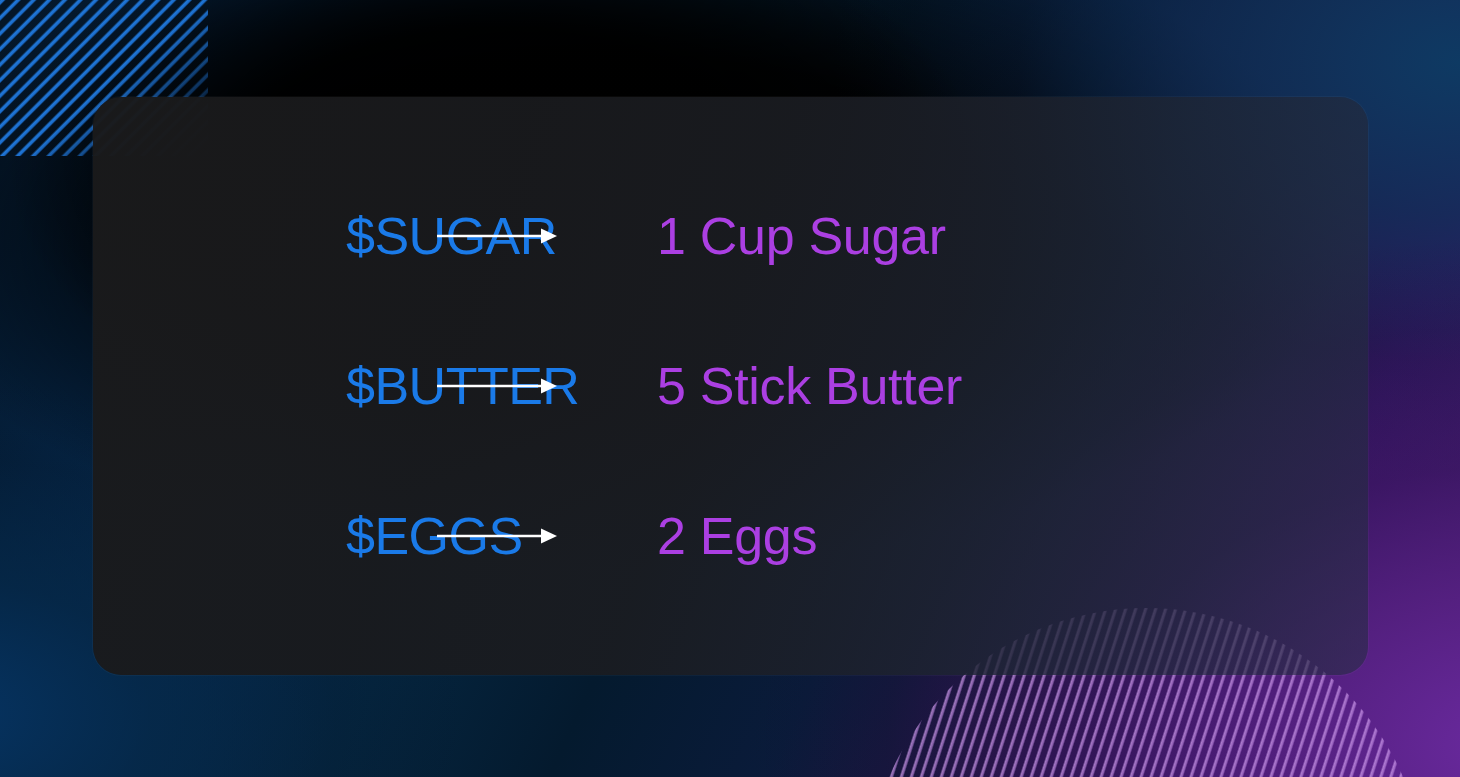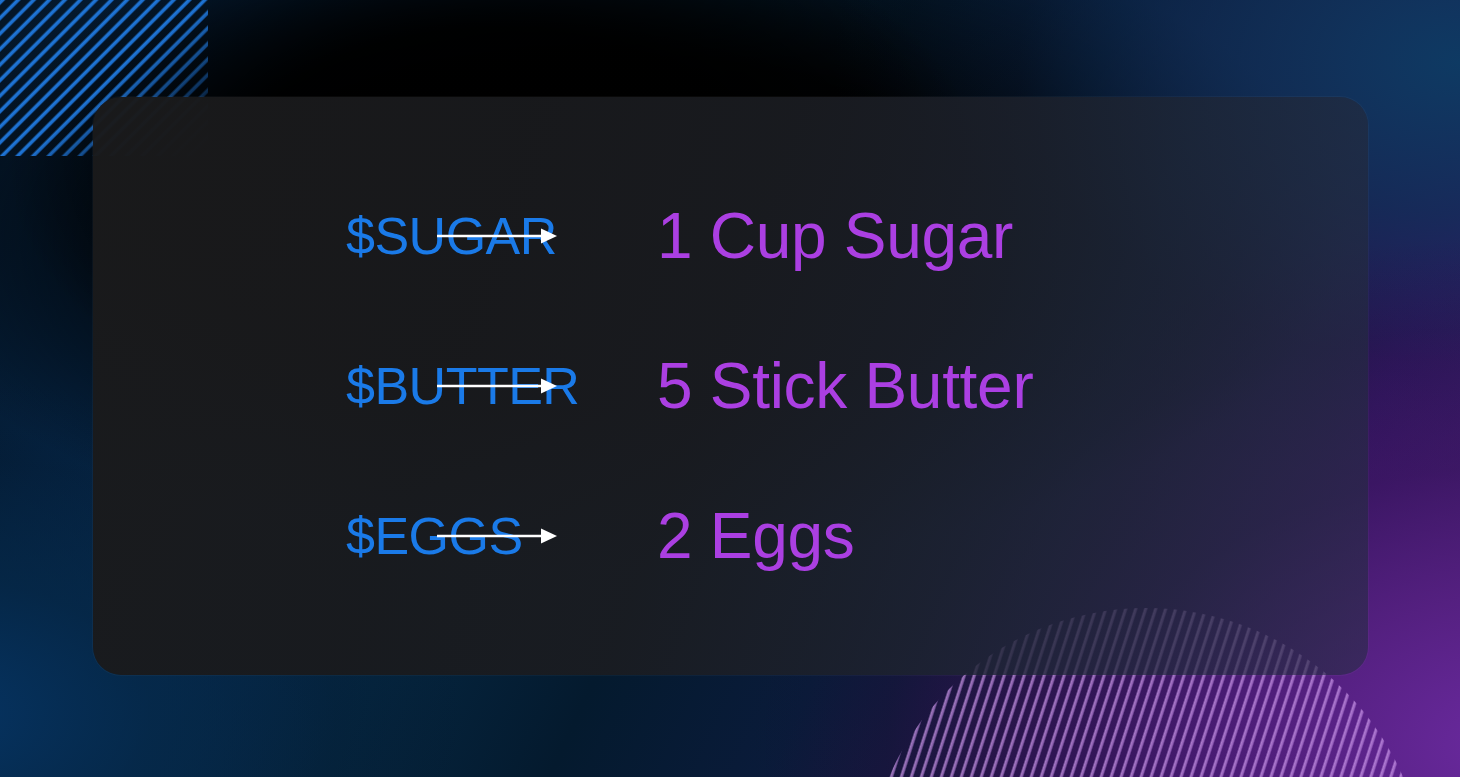--- a/index.html
+++ b/index.html
@@ -159,21 +159,21 @@
     display: flex;
     align-items: center;
     justify-content: center;
   }
 
   .arrow-svg { display: block; }
 
   .value-cell { flex: 1; padding-left: 68px; }
 
   .value-text {
-    font-size: 64px;
+    font-size: 52px;
     font-weight: 400;
     letter-spacing: -0.3px;
     color: #ab3fe2;
     white-space: nowrap;
     line-height: 1;
   }
 </style>
 </head>
 <body>
 

